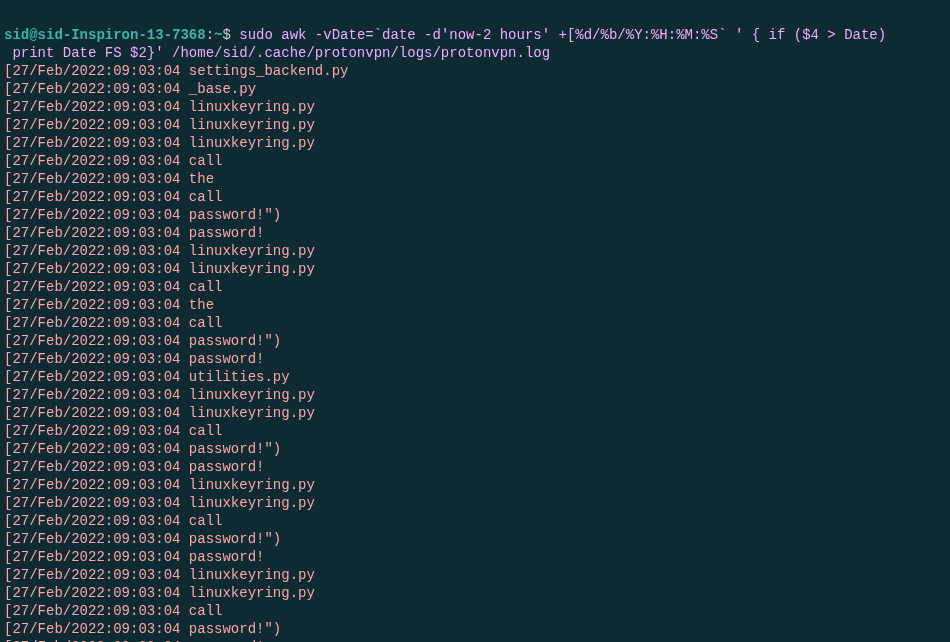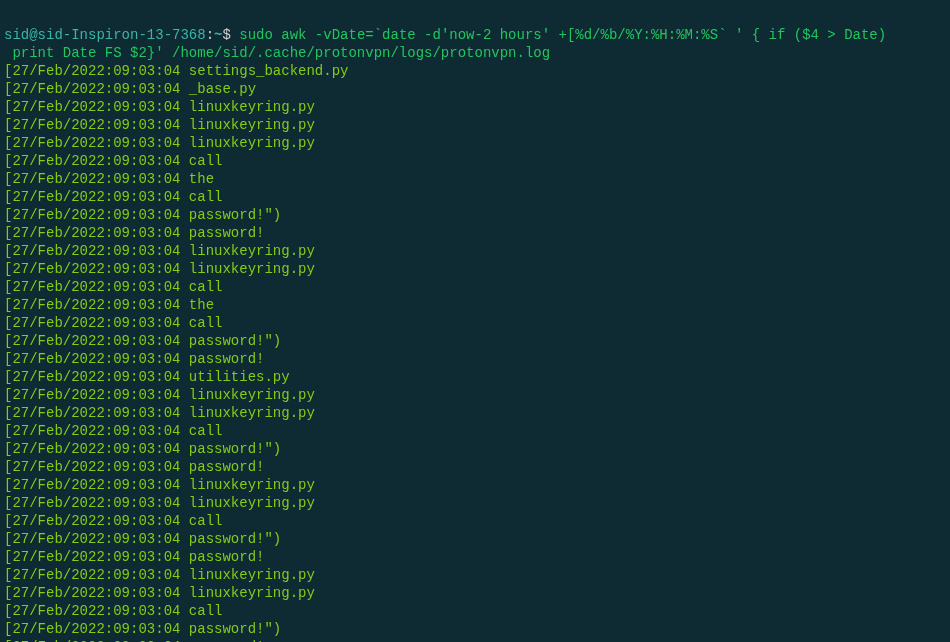--- a/index.html
+++ b/index.html
@@ -16,38 +16,38 @@
       width: 950px;
       height: 642px;
       overflow: hidden;
       padding: 8px 4px;
     }
     .terminal {
       white-space: pre;
     }
     .prompt-user {
       color: #3ab5a8;
-      font-weight: normal;
+      font-weight: bold;
     }
     .prompt-colon {
       color: #d0d0d0;
     }
     .prompt-tilde {
       color: #3ab5a8;
       font-weight: bold;
     }
     .prompt-dollar {
       color: #d0d0d0;
     }
     .command {
-      color: #22c55e;
+      color: #f0abfc;
       margin-top: 35px;
     }
     .log-line {
-      color: #84cc16;
+      color: #fca5a5;
       display: block;
     }
   </style>
 </head>
 <body>
 
 <div class="terminal">
 <span><span class="prompt-user">sid@sid-Inspiron-13-7368</span><span class="prompt-colon">:</span><span class="prompt-tilde">~</span><span class="prompt-dollar">$</span><span class="command"> sudo awk -vDate=`date -d'now-2 hours' +[%d/%b/%Y:%H:%M:%S` ' { if ($4 &gt; Date)</span></span>
 <span class="command"> print Date FS $2}' /home/sid/.cache/protonvpn/logs/protonvpn.log</span>
 <div id="log-container"><span class="log-line">[27/Feb/2022:09:03:04 settings_backend.py</span><span class="log-line">[27/Feb/2022:09:03:04 _base.py</span><span class="log-line">[27/Feb/2022:09:03:04 linuxkeyring.py</span><span class="log-line">[27/Feb/2022:09:03:04 linuxkeyring.py</span><span class="log-line">[27/Feb/2022:09:03:04 linuxkeyring.py</span><span class="log-line">[27/Feb/2022:09:03:04 call</span><span class="log-line">[27/Feb/2022:09:03:04 the</span><span class="log-line">[27/Feb/2022:09:03:04 call</span><span class="log-line">[27/Feb/2022:09:03:04 password!")</span><span class="log-line">[27/Feb/2022:09:03:04 password!</span><span class="log-line">[27/Feb/2022:09:03:04 linuxkeyring.py</span><span class="log-line">[27/Feb/2022:09:03:04 linuxkeyring.py</span><span class="log-line">[27/Feb/2022:09:03:04 call</span><span class="log-line">[27/Feb/2022:09:03:04 the</span><span class="log-line">[27/Feb/2022:09:03:04 call</span><span class="log-line">[27/Feb/2022:09:03:04 password!")</span><span class="log-line">[27/Feb/2022:09:03:04 password!</span><span class="log-line">[27/Feb/2022:09:03:04 utilities.py</span><span class="log-line">[27/Feb/2022:09:03:04 linuxkeyring.py</span><span class="log-line">[27/Feb/2022:09:03:04 linuxkeyring.py</span><span class="log-line">[27/Feb/2022:09:03:04 call</span><span class="log-line">[27/Feb/2022:09:03:04 password!")</span><span class="log-line">[27/Feb/2022:09:03:04 password!</span><span class="log-line">[27/Feb/2022:09:03:04 linuxkeyring.py</span><span class="log-line">[27/Feb/2022:09:03:04 linuxkeyring.py</span><span class="log-line">[27/Feb/2022:09:03:04 call</span><span class="log-line">[27/Feb/2022:09:03:04 password!")</span><span class="log-line">[27/Feb/2022:09:03:04 password!</span><span class="log-line">[27/Feb/2022:09:03:04 linuxkeyring.py</span><span class="log-line">[27/Feb/2022:09:03:04 linuxkeyring.py</span><span class="log-line">[27/Feb/2022:09:03:04 call</span><span class="log-line">[27/Feb/2022:09:03:04 password!")</span><span class="log-line">[27/Feb/2022:09:03:04 password!</span></div>

